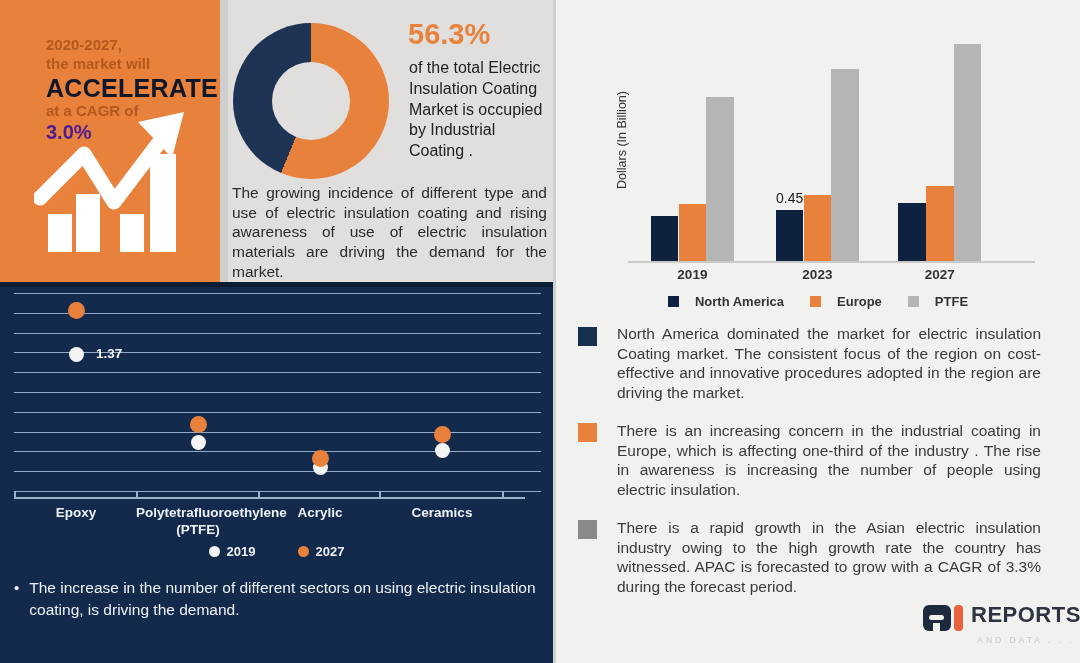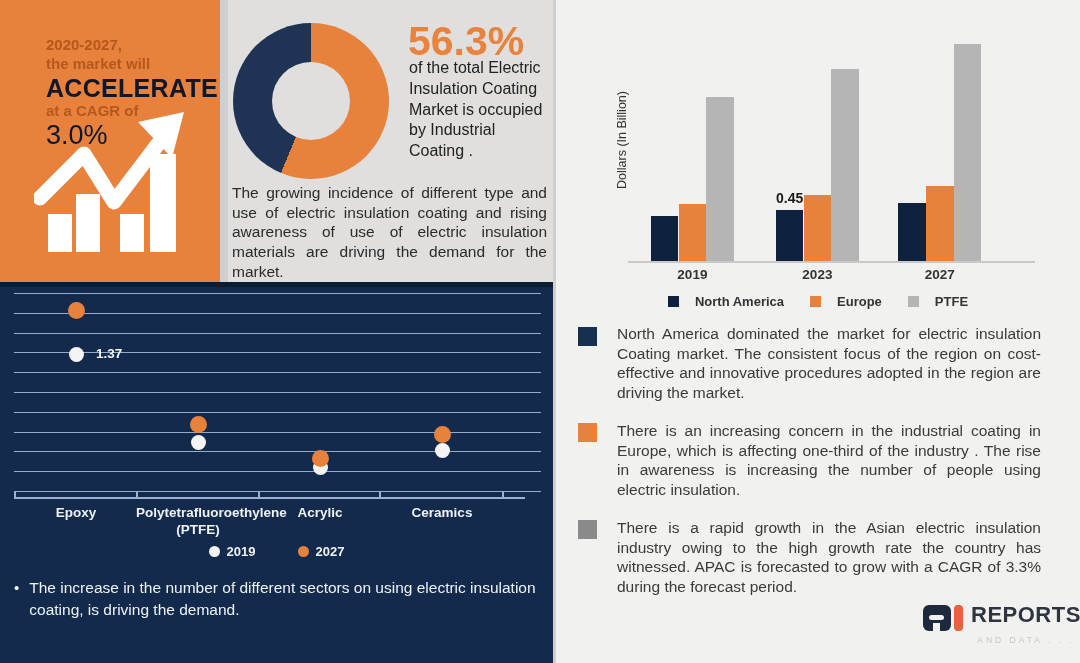--- a/index.html
+++ b/index.html
@@ -9,31 +9,31 @@
     font-family:"Liberation Sans", sans-serif;
     -webkit-font-smoothing:antialiased;
   }
   .abs{position:absolute;}
 
   
   .orange-card{left:0;top:0;width:220px;height:282px;background:#e8813b;}
   .oc-text{left:46px;top:36px;width:165px;line-height:1.25;}
   .oc-small{font-size:15px;font-weight:700;color:#b5581d;}
   .oc-big{font-size:25px;font-weight:800;color:#0f172a;letter-spacing:.3px;line-height:1.15;}
-  .oc-big2{font-size:27px;font-weight:400;color:#0f172a;line-height:1.1;}
+  .oc-big2{font-size:20px;font-weight:700;color:#4c1d95;line-height:1.1;}
   .growth-icon{left:34px;top:106px;}
 
   
   .mid-panel{left:228px;top:0;width:325px;height:282px;background:#e0dfde;}
   .donut{left:5px;top:23px;width:156px;height:156px;border-radius:50%;}
   .donut::after{
     content:"";position:absolute;left:39px;top:39px;width:78px;height:78px;
     border-radius:50%;background:#e0dfde;
   }
-  .stat{left:180px;top:18px;font-size:41px;font-weight:700;color:#e8823c;}
+  .stat{left:180px;top:18px;font-size:29px;font-weight:700;color:#e8823c;}
   .stat-caption{left:181px;top:58px;width:138px;font-size:16px;color:#222222;line-height:1.3;}
   .mid-desc{left:4px;top:183px;width:315px;font-size:15.5px;color:#2b2b2b;line-height:1.27;
     text-align:justify;}
 
   
   .navy-panel{left:0;top:282px;width:553px;height:381px;background:#132a4d;border-top:5px solid #0b1c33;box-sizing:border-box;}
   .grid{left:14px;top:6px;width:527px;height:200px;
     background:repeating-linear-gradient(to bottom, rgba(168,192,226,.85) 0 1px, transparent 1px 19.8px);}
   .sc-axis{left:14px;top:210px;width:511px;height:2px;background:#9db1ce;}
   .sc-tick{top:204px;width:2px;height:7px;background:#9db1ce;}
@@ -46,21 +46,21 @@
   .navy-note{left:14px;top:290px;width:528px;display:flex;gap:10px;color:#eef2f7;
     font-size:15.5px;line-height:1.45;}
   .navy-note .dot{font-size:15px;line-height:1.45;}
 
   
   .right-panel{left:556px;top:0;width:524px;height:663px;background:#f1f1ef;}
   .ylabel{left:66px;top:140px;transform:translate(-50%,-50%) rotate(-90deg);
     font-size:12.5px;color:#333;white-space:nowrap;}
   .bar-plot{left:72px;top:40px;width:407px;height:221px;border-bottom:2px solid #c9c9c7;}
   .bar{position:absolute;bottom:0;}
-  .bar-datalabel{position:absolute;font-size:14px;font-weight:700;color:#1a1a1a;text-align:center;width:40px;}
+  .bar-datalabel{position:absolute;font-size:14px;font-weight:400;color:#1a1a1a;text-align:center;width:40px;}
   .bar-cat{position:absolute;top:227px;width:84px;text-align:center;font-size:13.5px;font-weight:700;color:#333;}
   .bar-legend{left:0;top:294px;width:524px;display:flex;justify-content:center;gap:26px;}
   .bar-legend .item{display:flex;align-items:center;gap:16px;font-size:13px;font-weight:700;color:#333;}
   .bar-legend .swatch{width:11px;height:11px;}
 
   .bullet-square{width:19px;height:19px;}
   .bullet-text{width:424px;font-size:15.5px;color:#3a3a3a;line-height:1.27;text-align:justify;}
 
   
   .logo{left:366px;top:604px;display:flex;align-items:flex-start;gap:5px;}

